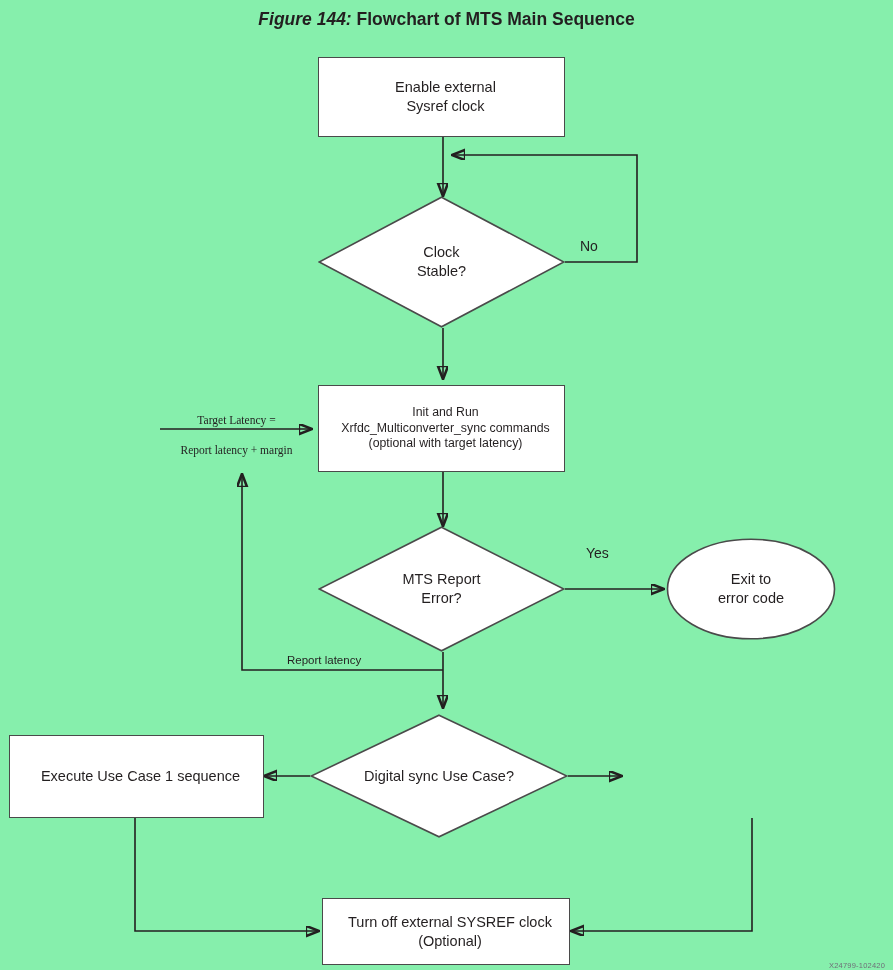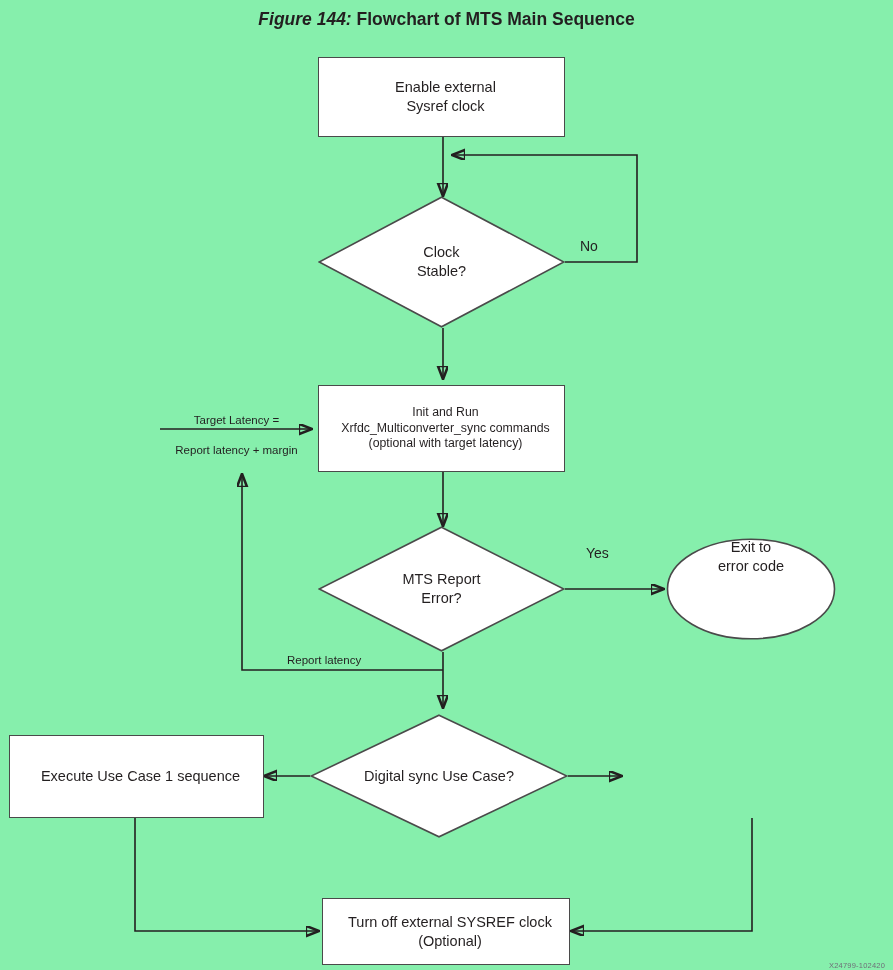--- a/index.html
+++ b/index.html
@@ -106,41 +106,42 @@
     stroke: #4a4a4a;
     stroke-width: 1.6;
   }
   .ellipse-label {
     position: absolute;
     left: 0;
     top: 0;
     width: 100%;
     height: 100%;
     display: flex;
-    align-items: flex-start;
+    align-items: center;
     justify-content: center;
     text-align: center;
     font-size: 14.5px;
     line-height: 19px;
   }
   
   .edge-label {
     position: absolute;
     font-size: 14px;
     line-height: 18px;
     white-space: nowrap;
     color: #231f20;
   }
   .edge-label.tiny {
     font-size: 11.5px;
     line-height: 14px;
   }
   .edge-label.stacked {
     text-align: center;
     white-space: nowrap;
+    font-family: Liberation Serif, serif;
   }
   .edge-label.stacked .ln {
     display: block;
   }
   
   #figure-code {
     position: absolute;
     right: 8px;
     bottom: 0px;
     font-size: 7.5px;

